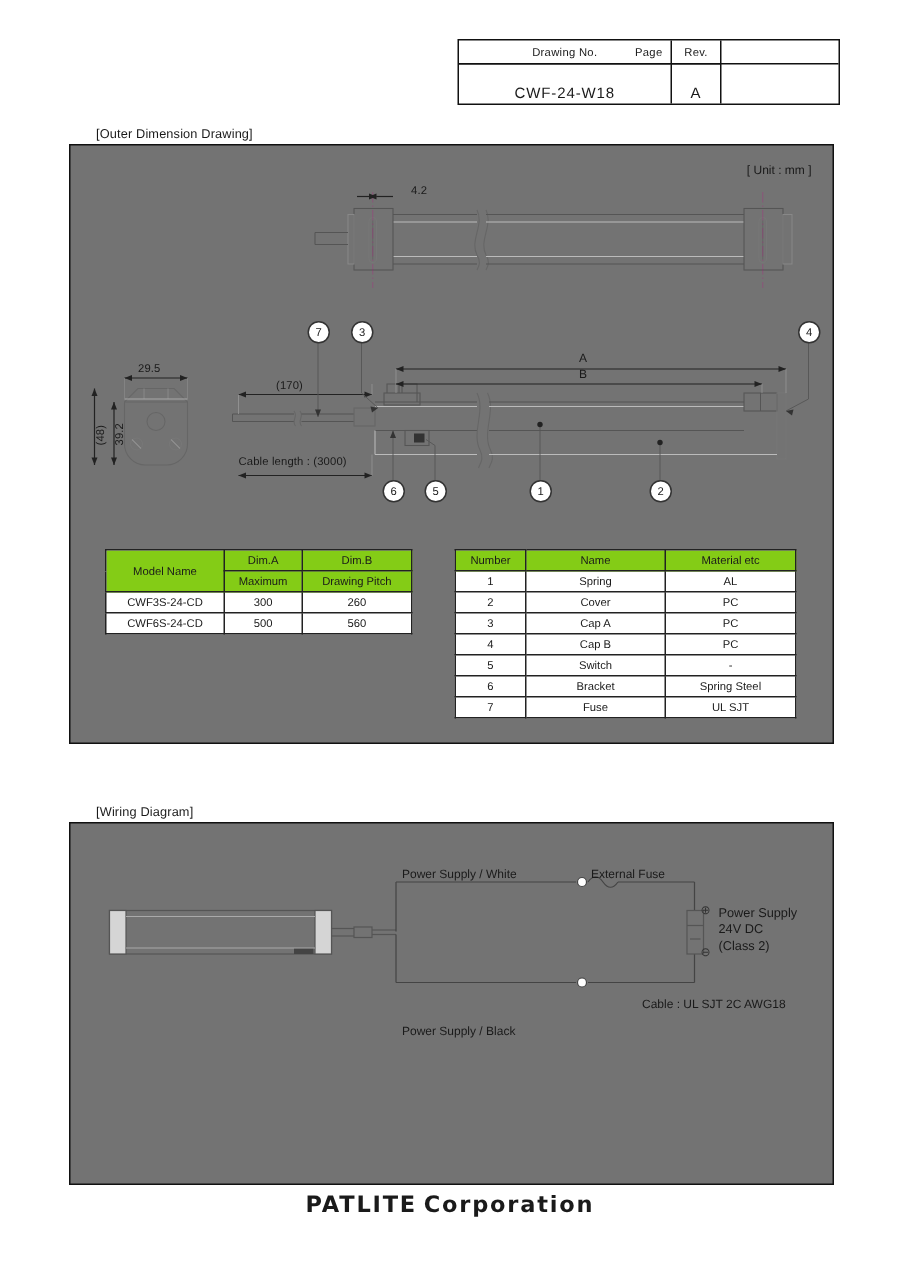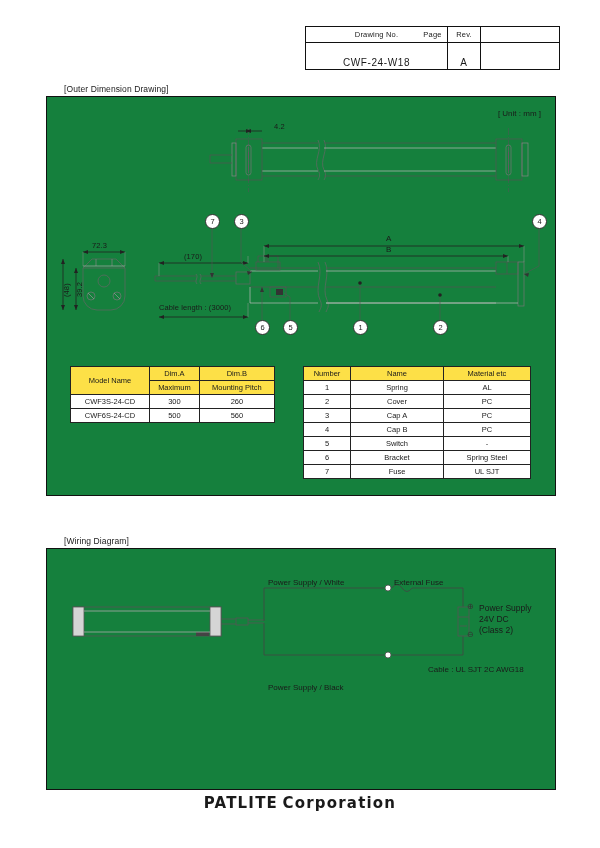--- a/index.html
+++ b/index.html
@@ -51,21 +51,21 @@
     letter-spacing: .1px;
     white-space: nowrap;
     padding-left: 17px;
   }
 
   
   .frame {
     position: absolute;
     border: 1.6px solid #111;
     box-sizing: border-box;
-    background: #15803d;
+    background: #737373;
     text-align: center;
   }
   #outer-frame { left: 46px; top: 96px; width: 510px; height: 400px; }
   #wiring-frame { left: 46px; top: 548px; width: 510px; height: 242px; }
 
   .unit-label {
     position: absolute;
     right: 14px; top: 12px;
     font-size: 8px;
     white-space: nowrap;
@@ -104,21 +104,21 @@
   }
   table.dwg th, table.dwg td {
     border: 0.9px solid #222;
     text-align: center;
     padding: 0;
     height: 13px;
     line-height: 13px;
     font-weight: normal;
     white-space: nowrap;
   }
-  table.dwg th { background: #fde047; }
+  table.dwg th { background: #84cc16; }
   #model-table { left: 70px; top: 366px; width: 205px; }
   #model-table td.name { width: 78px; margin-top: 20px; }
   #parts-table { left: 303px; top: 366px; width: 228px; }
   #parts-table td.num, #parts-table th.num { width: 46px; }
   #parts-table td.nm, #parts-table th.nm { width: 92px; }
 
   
   .wire-text {
     position: absolute;
     font-size: 8px;
@@ -305,21 +305,21 @@
       <line x1="290" y1="322" x2="290" y2="297" stroke="#555" stroke-width="0.6"></line>
       <line x1="290" y1="297" x2="284" y2="293" stroke="#555" stroke-width="0.6"></line>
       <line x1="360" y1="322" x2="360" y2="284" stroke="#555" stroke-width="0.6"></line>
       <circle cx="360" cy="283" r="1.8" fill="#222" stroke="none"></circle>
       <line x1="440" y1="322" x2="440" y2="296" stroke="#555" stroke-width="0.6"></line>
       <circle cx="440" cy="295" r="1.8" fill="#222" stroke="none"></circle>
     </g>
   </svg>
 
   <div class="dim-text" style="left:274px; top:122px;">4.2</div>
-  <div class="dim-text" style="left:92px; top:241px;">72.3</div>
+  <div class="dim-text" style="left:92px; top:241px;">29.5</div>
   <div class="dim-text vert" style="left:62px; top:297px;">(48)</div>
   <div class="dim-text vert" style="left:75px; top:297px;">39.2</div>
   <div class="dim-text" style="left:184px; top:252px;">(170)</div>
   <div class="dim-text" style="left:159px; top:303px;">Cable length : (3000)</div>
   <div class="dim-text" style="left:386px; top:234px; font-size:8px;">A</div>
   <div class="dim-text" style="left:386px; top:245px; font-size:8px;">B</div>
 
   <div class="callout" style="left:205px; top:214px;">7</div>
   <div class="callout" style="left:234px; top:214px;">3</div>
   <div class="callout" style="left:532px; top:214px;">4</div>
@@ -330,21 +330,21 @@
 
   <table class="dwg" id="model-table">
     <tbody>
         <tr>
       <th class="name" rowspan="2">Model Name</th>
       <th>Dim.A</th>
       <th>Dim.B</th>
     </tr>
     <tr>
       <th>Maximum</th>
-      <th>Mounting Pitch</th>
+      <th>Drawing Pitch</th>
     </tr>
     <tr>
       <td class="name">CWF3S-24-CD</td>
       <td>300</td>
       <td>260</td>
     </tr>
     <tr>
       <td class="name">CWF6S-24-CD</td>
       <td>500</td>
       <td>560</td>

